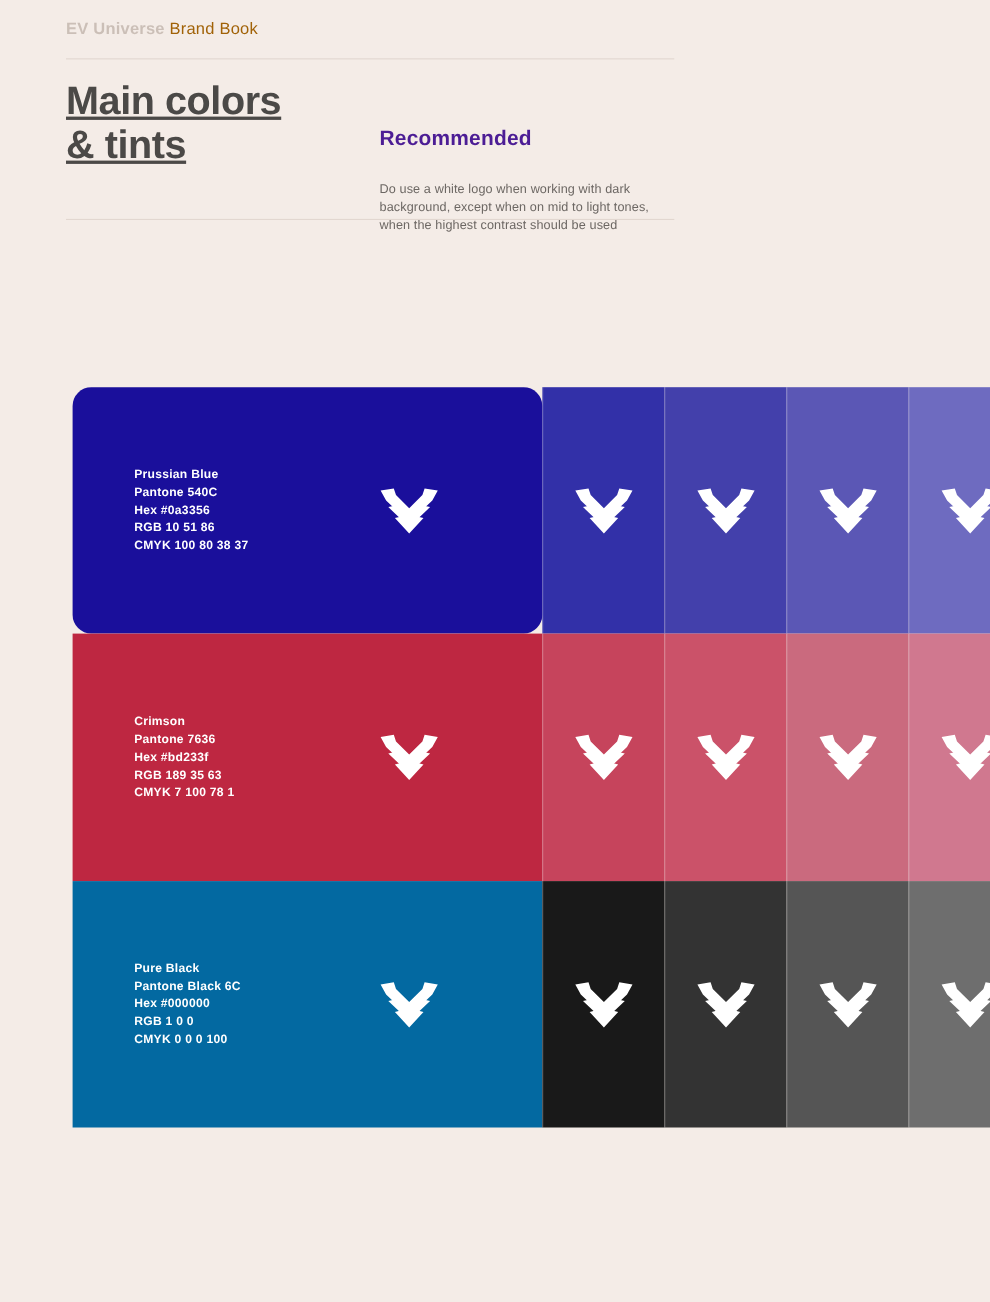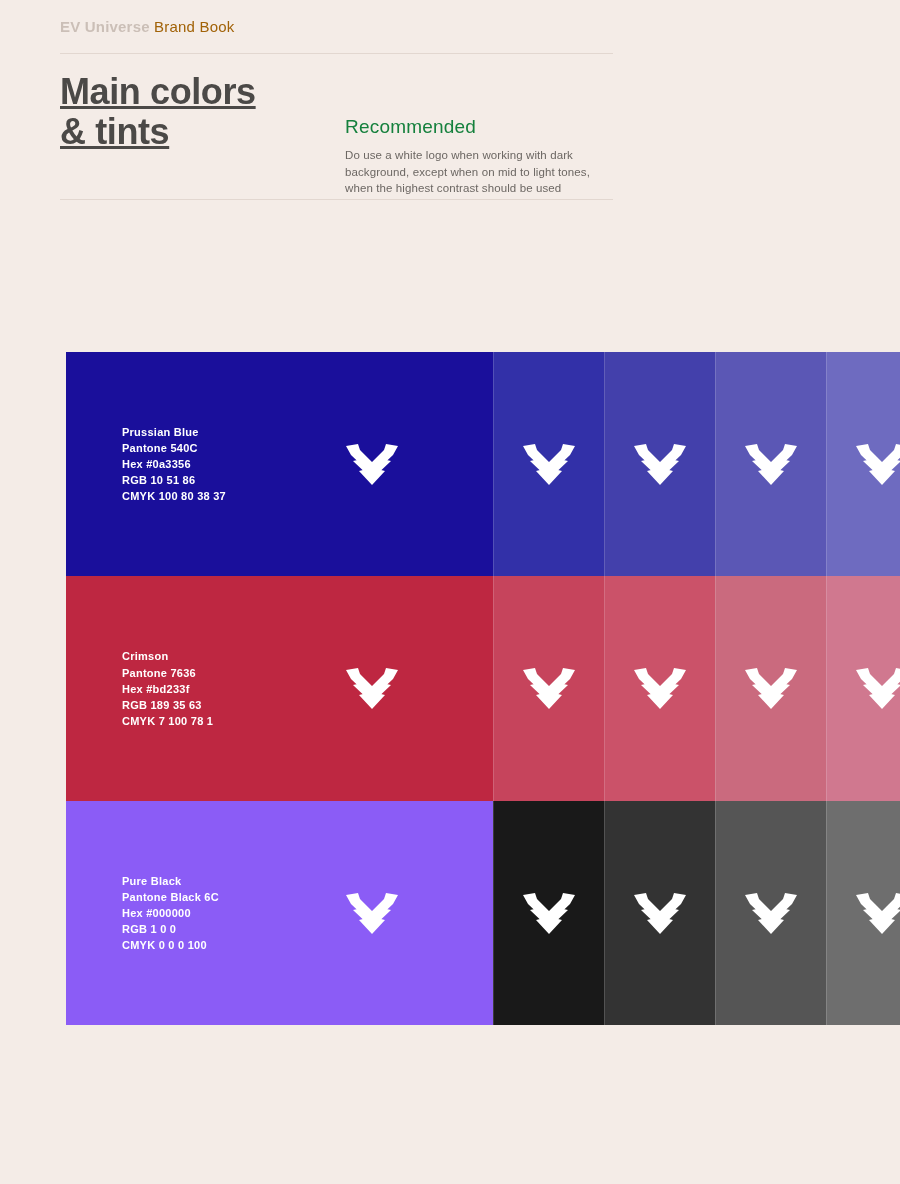--- a/index.html
+++ b/index.html
@@ -71,24 +71,24 @@
 
   
   .note-block {
     position: absolute;
     left: 345px;
     top: 116px;
     width: 275px;
   }
   .note-title {
     font-size: 19px;
-    font-weight: 400;
-    color: #15803d;
+    font-weight: 700;
+    color: #4c1d95;
     letter-spacing: 0.2px;
-    margin-bottom: 9px;
+    margin-bottom: 26px;
   }
   .note-body {
     font-size: 11.5px;
     line-height: 1.45;
     color: #6c6763;
     letter-spacing: 0.1px;
   }
 
   
   .color-grid {
@@ -164,21 +164,21 @@
 
 <div class="note-block">
   <div class="note-title">Recommended</div>
   <div class="note-body">Do use a white logo when working with dark background, except when on mid to light tones, when the highest contrast should be used</div>
 </div>
 
 <div class="rule rule-bottom"></div>
 
 <div class="color-grid" id="grid">
     <div class="color-row">
-      <div class="swatch-base" style="background: rgb(26, 15, 155);">
+      <div class="swatch-base" style="background: rgb(26, 15, 155); border-radius: 17px;">
         <div class="swatch-info">
           <span class="info-line">Prussian Blue</span>
           <span class="info-line">Pantone 540C</span>
           <span class="info-line">Hex #0a3356</span>
           <span class="info-line">RGB  10 51 86</span>
           <span class="info-line">CMYK 100 80 38 37</span>
         </div>
         <div class="logo-mark">
           <svg viewBox="0 0 108 88" xmlns="http://www.w3.org/2000/svg">
             <path fill="#ffffff" d="M2 8 L26 4 L30 16 L54 40 L78 16 L82 4 L106 8 L96 26 L54 66 L12 26 Z"></path>
@@ -272,21 +272,21 @@
         <div class="logo-mark">
           <svg viewBox="0 0 108 88" xmlns="http://www.w3.org/2000/svg">
             <path fill="#ffffff" d="M2 8 L26 4 L30 16 L54 40 L78 16 L82 4 L106 8 L96 26 L54 66 L12 26 Z"></path>
             <path fill="#ffffff" d="M16 38 L34 34 L54 54 L74 34 L92 38 L54 74 Z"></path>
             <path fill="#ffffff" d="M28 58 L40 55 L54 68 L68 55 L80 58 L54 86 Z"></path>
           </svg>
         </div>
       </div>
     </div>
     <div class="color-row">
-      <div class="swatch-base" style="background: #8b5cf6;">
+      <div class="swatch-base" style="background: #0369a1;">
         <div class="swatch-info">
           <span class="info-line">Pure Black</span>
           <span class="info-line">Pantone Black 6C</span>
           <span class="info-line">Hex #000000</span>
           <span class="info-line">RGB  1 0 0</span>
           <span class="info-line">CMYK 0 0 0 100</span>
         </div>
         <div class="logo-mark">
           <svg viewBox="0 0 108 88" xmlns="http://www.w3.org/2000/svg">
             <path fill="#ffffff" d="M2 8 L26 4 L30 16 L54 40 L78 16 L82 4 L106 8 L96 26 L54 66 L12 26 Z"></path>

